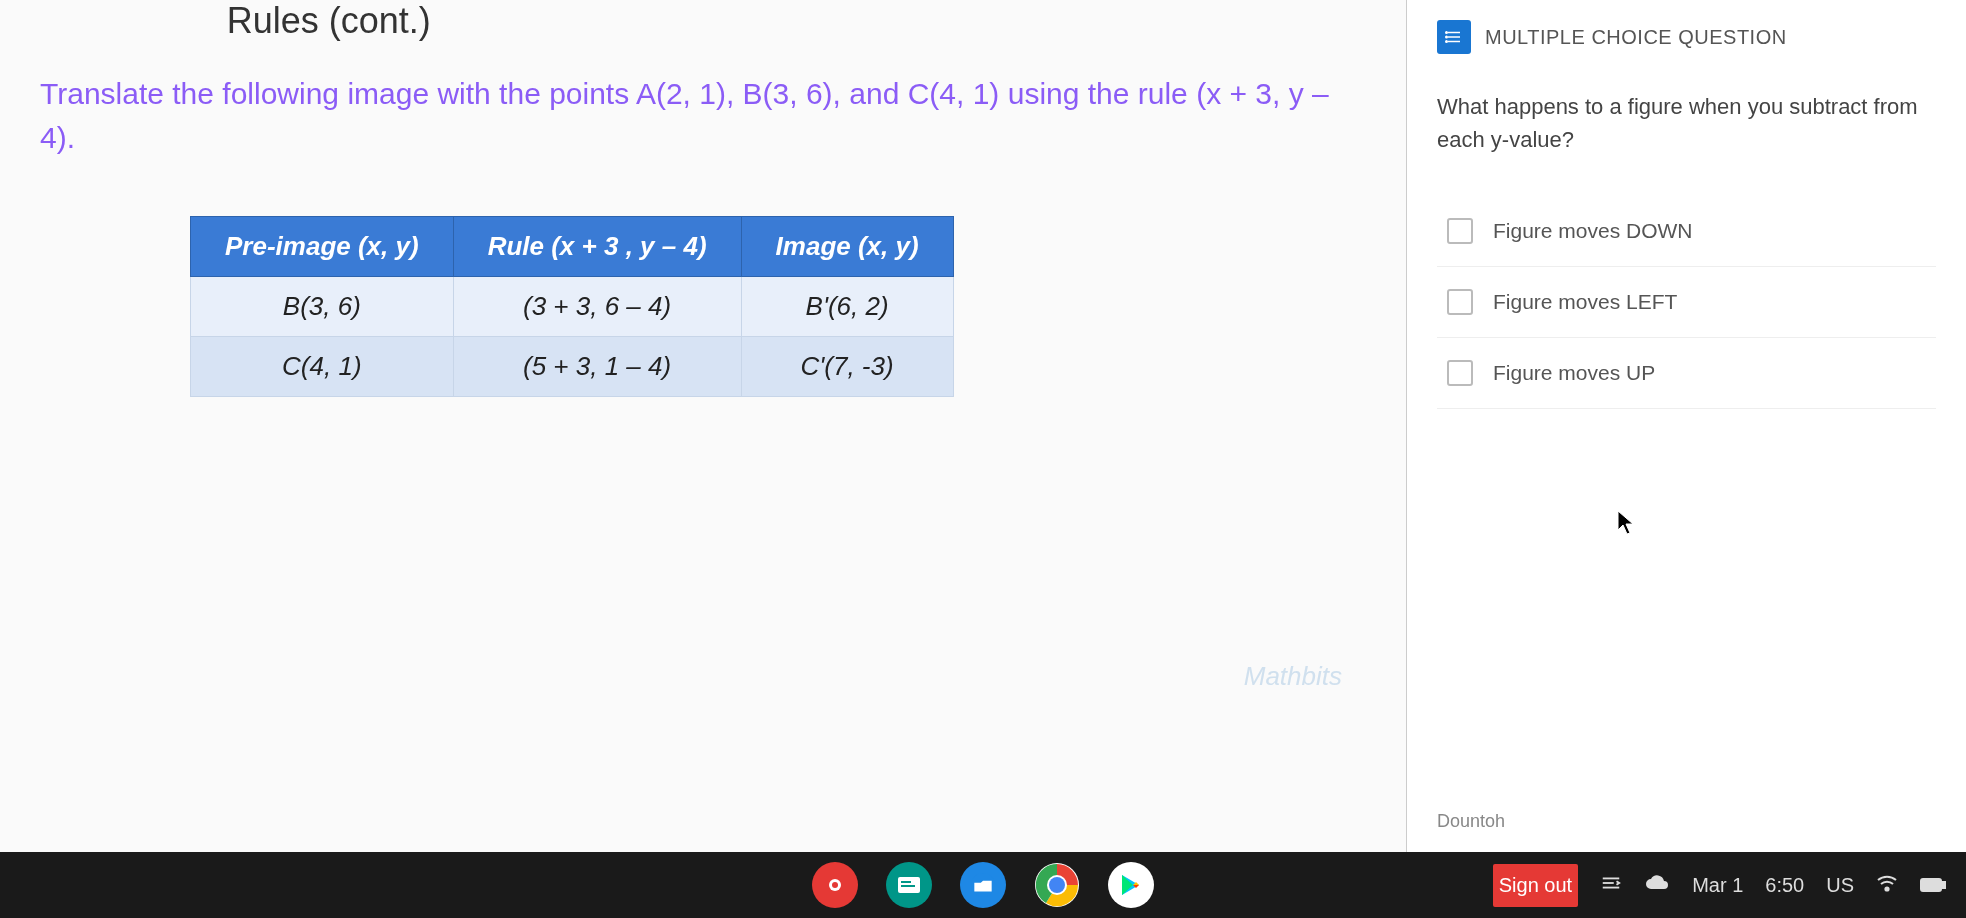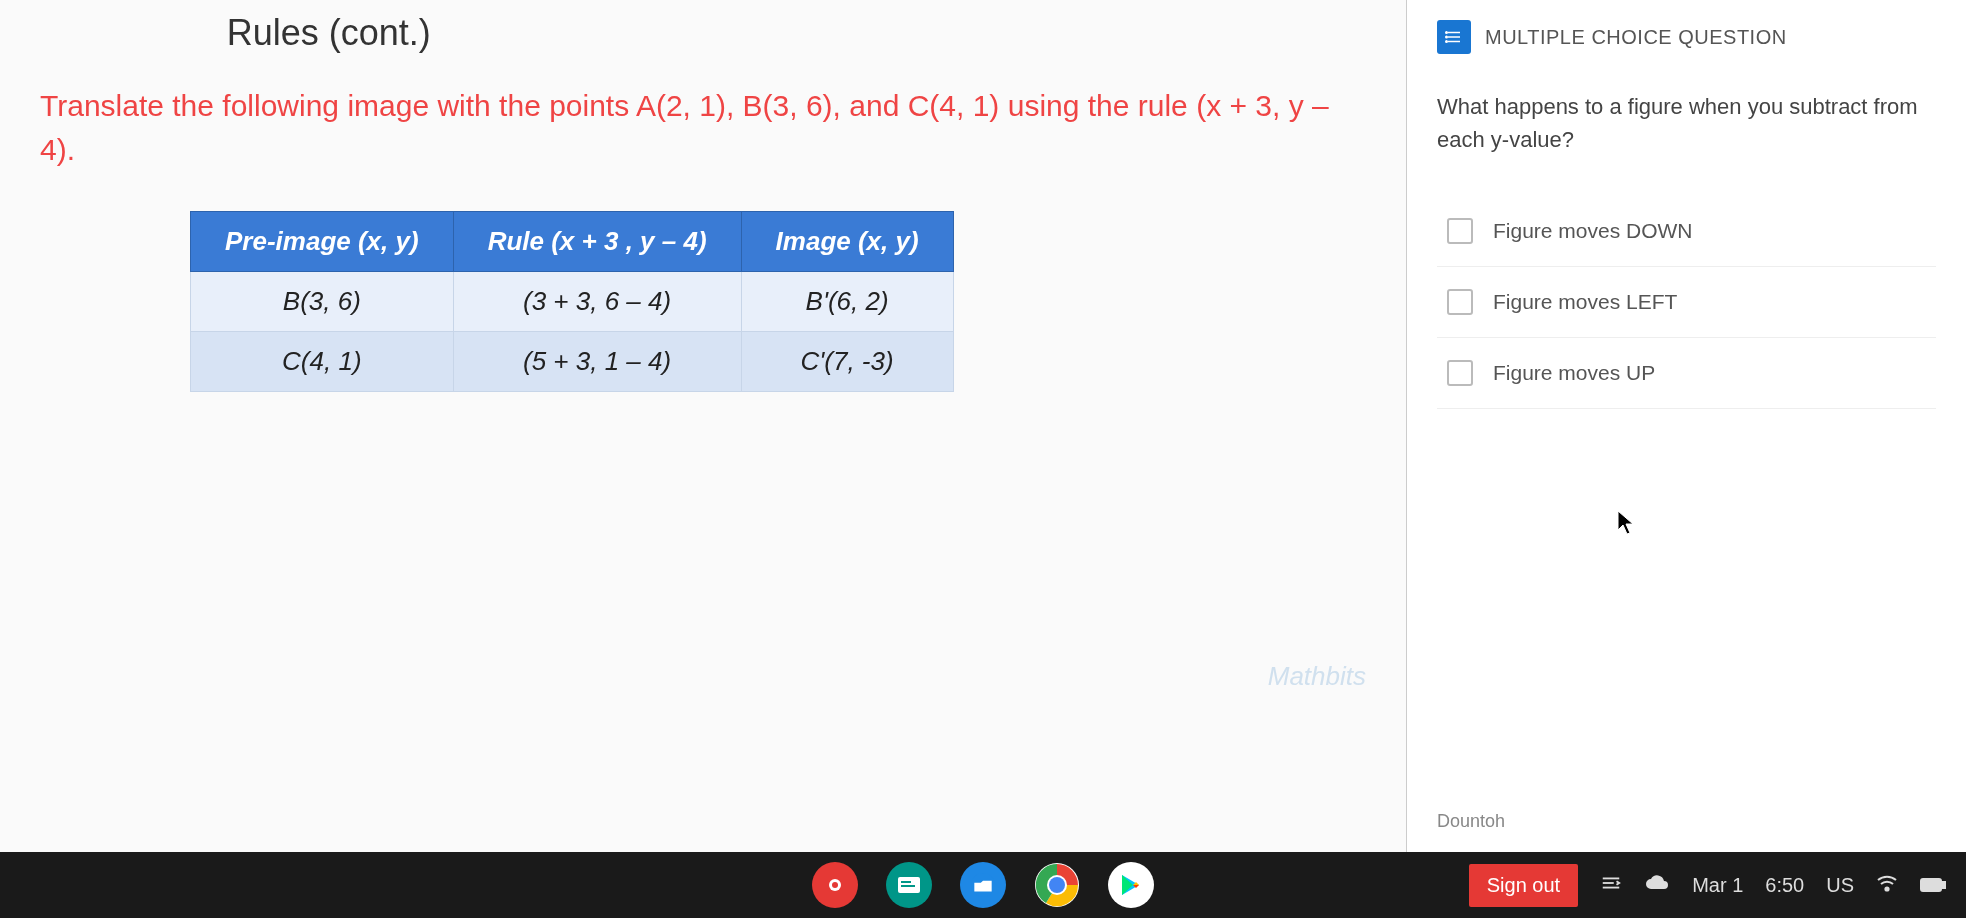--- a/index.html
+++ b/index.html
@@ -1,21 +1,21 @@
 <!DOCTYPE html>
 <html><head>
 <meta charset="utf-8">
 <style>
   * { box-sizing: border-box; margin: 0; padding: 0; }
   html, body { width: 1966px; height: 918px; font-family: Arial, Helvetica, sans-serif; background: #f5f5f5; overflow: hidden; }
   .screen { width: 100%; height: 100%; display: flex; flex-direction: column; }
   .content-area { flex: 1; display: flex; background: #fafafa; }
-  .main-panel { flex: 1; padding: 12px 40px 40px 40px; position: relative; }
+  .main-panel { flex: 1; padding: 0 40px 40px 40px; position: relative; }
   .lesson-title { font-size: 36px; color: #333; margin-bottom: 20px; font-weight: 400; }
-  .prompt-text { font-size: 30px; color: #ef4444; line-height: 1.45; margin: 30px 0 40px 0; }
+  .prompt-text { font-size: 30px; color: #8b5cf6; line-height: 1.45; margin: 30px 0 57px 0; }
   .translation-table { border-collapse: collapse; margin-left: 150px; font-size: 26px; font-style: italic; }
   .translation-table th { background: #3a7bd5; color: #fff; font-weight: 600; padding: 14px 34px; text-align: center; border: 1px solid #2d63ad; }
   .translation-table td { padding: 14px 34px; text-align: center; border: 1px solid #c7d5e8; color: #222; }
   .translation-table tbody tr:nth-child(odd) td { background: #e8effa; }
   .translation-table tbody tr:nth-child(even) td { background: #d7e3f4; }
   .watermark { position: absolute; right: 40px; bottom: 160px; color: #d0e0ee; font-size: 26px; font-style: italic; user-select: none; }
 
   .side-panel { width: 560px; border-left: 1px solid #ccc; background: #fff; padding: 20px 30px; display: flex; flex-direction: column; }
   .mc-header { display: flex; align-items: center; gap: 14px; margin-bottom: 36px; }
   .mc-badge { width: 34px; height: 34px; background: #1976d2; color: #fff; display: flex; align-items: center; justify-content: center; font-size: 16px; border-radius: 3px; }
@@ -30,21 +30,21 @@
   .taskbar { height: 66px; background: #1a1a1a; display: flex; align-items: center; justify-content: center; position: relative; }
   .taskbar-center { display: flex; gap: 28px; align-items: center; }
   .task-icon { width: 46px; height: 46px; border-radius: 50%; display: flex; align-items: center; justify-content: center; font-size: 22px; color: #fff; cursor: pointer; }
   .ic-red { background: #e53935; }
   .ic-teal { background: #009688; }
   .ic-blue { background: #1e88e5; }
   .ic-play { background: #fff; color: #333; }
   .play-svg { width: 24px; height: 24px; }
 
   .taskbar-right { position: absolute; right: 20px; display: flex; align-items: center; gap: 22px; color: #ddd; font-size: 20px; }
-  .signout-btn { background: #e53935; color: #fff; border: none; padding: 10px 18px; font-size: 20px; border-radius: 2px; cursor: pointer; }
+  .signout-btn { background: #e53935; color: #fff; border: none; padding: 10px 6px; font-size: 20px; border-radius: 2px; cursor: pointer; }
   .tray-item { cursor: pointer; }
 </style>
 </head>
 <body>
 
 <div class="screen">
   <div class="content-area">
 
     <div class="main-panel">
       <div class="lesson-title">
@@ -70,21 +70,21 @@
             <td>C(4, 1)</td>
             <td>(5 + 3, 1 – 4)</td>
             <td>C'(7, -3)</td>
           </tr>
         </tbody>
       </table>
 
       <div class="watermark">Mathbits</div>
     </div>
 
-    <div class="side-panel" style="position:relative;">
+    <div class="side-panel" style="position:relative;margin-left:24px;">
       <div class="mc-header">
         <div class="mc-badge">
           <svg width="18" height="18" viewBox="0 0 24 24" fill="none" stroke="#fff" stroke-width="2">
             <line x1="4" y1="6" x2="20" y2="6"></line>
               <line x1="4" y1="12" x2="20" y2="12"></line>
               <line x1="4" y1="18" x2="20" y2="18"></line>
             <circle cx="2" cy="6" r="1" fill="#fff"></circle>
               <circle cx="2" cy="12" r="1" fill="#fff"></circle>
               <circle cx="2" cy="18" r="1" fill="#fff"></circle>
           </svg>

